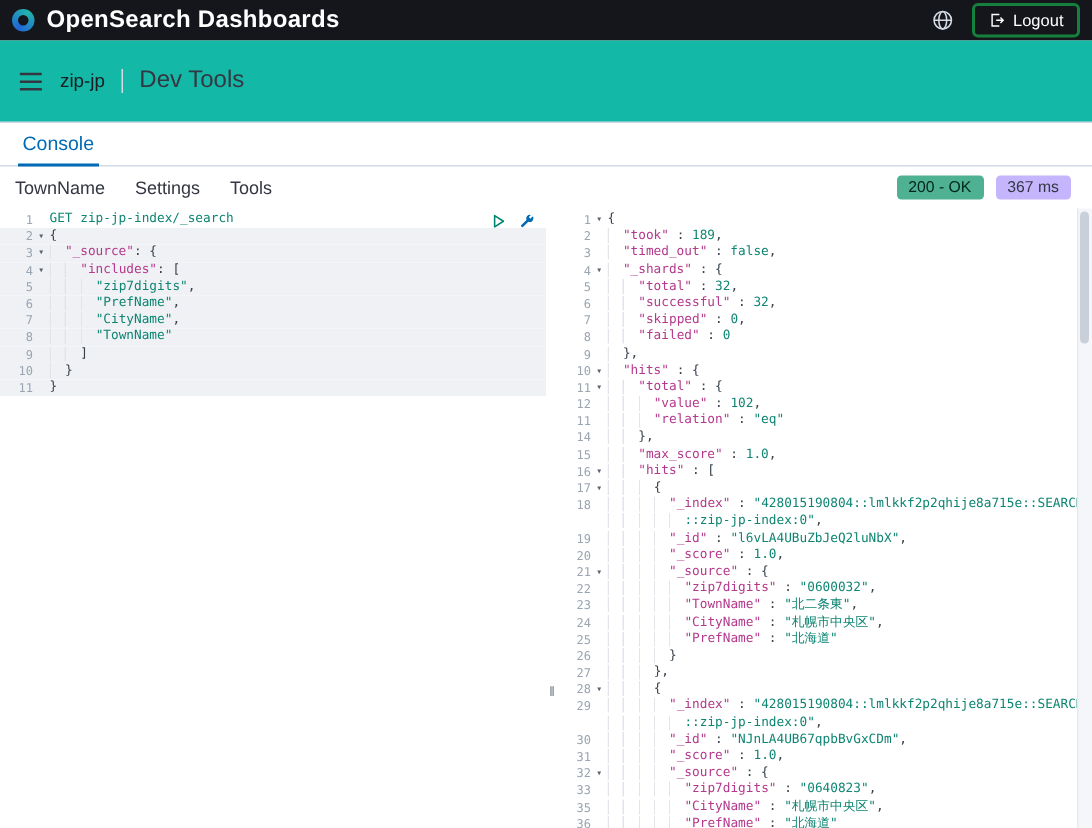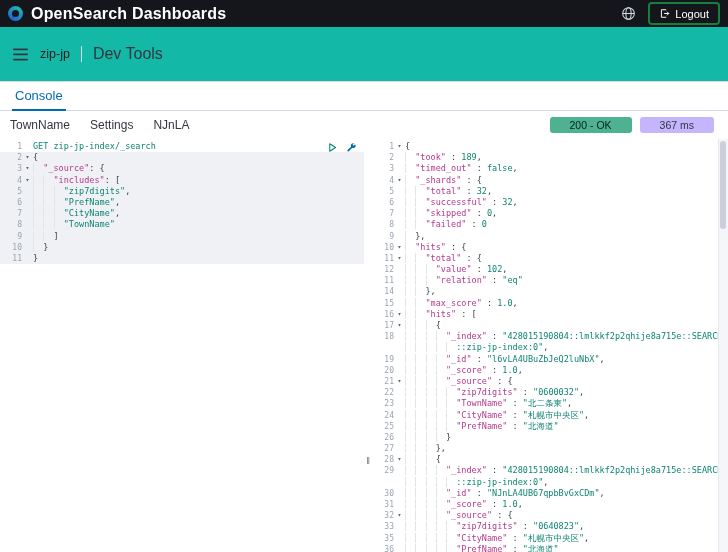--- a/index.html
+++ b/index.html
@@ -24,21 +24,21 @@
 
   
   .tabrow{height:28px;border-bottom:1px solid #d3dae6;display:flex;align-items:stretch;padding:0 12px;flex:none;}
   .tab{font-size:13px;color:#006bb4;display:flex;align-items:center;padding:0 3px;border-bottom:2px solid #006bb4;margin-bottom:-1px;cursor:pointer;}
 
   
   .toolbar{height:28px;display:flex;align-items:center;padding:0 10px;flex:none;gap:20px;}
   .tool-btn{font-size:12px;color:#343741;cursor:pointer;}
   .toolbar-sp{flex:1;}
   .badges{display:flex;gap:8px;align-items:center;margin-right:4px;}
-  .badge{font-size:10.5px;border-radius:3px;padding:2px 20px;white-space:nowrap;}
+  .badge{font-size:10.5px;border-radius:3px;padding:2px 8px;white-space:nowrap;}
   .badge-success{color:#00251c;}
   .badge-neutral{color:#343741;}
 
   
   .editors{flex:1;display:flex;min-height:0;position:relative;}
   .panel{overflow:hidden;background:#fff;padding-top:2px;}
   .panel-left{width:364px;flex:none;position:relative;}
   .divider{width:8px;flex:none;position:relative;background:#fff;}
   .divider .handle{position:absolute;top:318px;left:0;right:0;text-align:center;color:#69707d;font-size:9px;line-height:9px;cursor:col-resize;}
   .panel-right{flex:1;min-width:0;}
@@ -104,21 +104,21 @@
     <div class="crumb2">Dev Tools</div>
   </div>
 
   <div class="tabrow">
     <div class="tab">Console</div>
   </div>
 
   <div class="toolbar">
     <div class="tool-btn">TownName</div>
     <div class="tool-btn">Settings</div>
-    <div class="tool-btn">NJnLA</div>
+    <div class="tool-btn">Tools</div>
     <div class="toolbar-sp"></div>
     <div class="badges">
       <div class="badge badge-success" style="background: rgb(78, 177, 146);">200 - OK</div>
       <div class="badge badge-neutral" style="background: #c4b5fd;">367 ms</div>
     </div>
   </div>
 
   <div class="editors">
 
     <div class="panel panel-left" id="req-panel">

